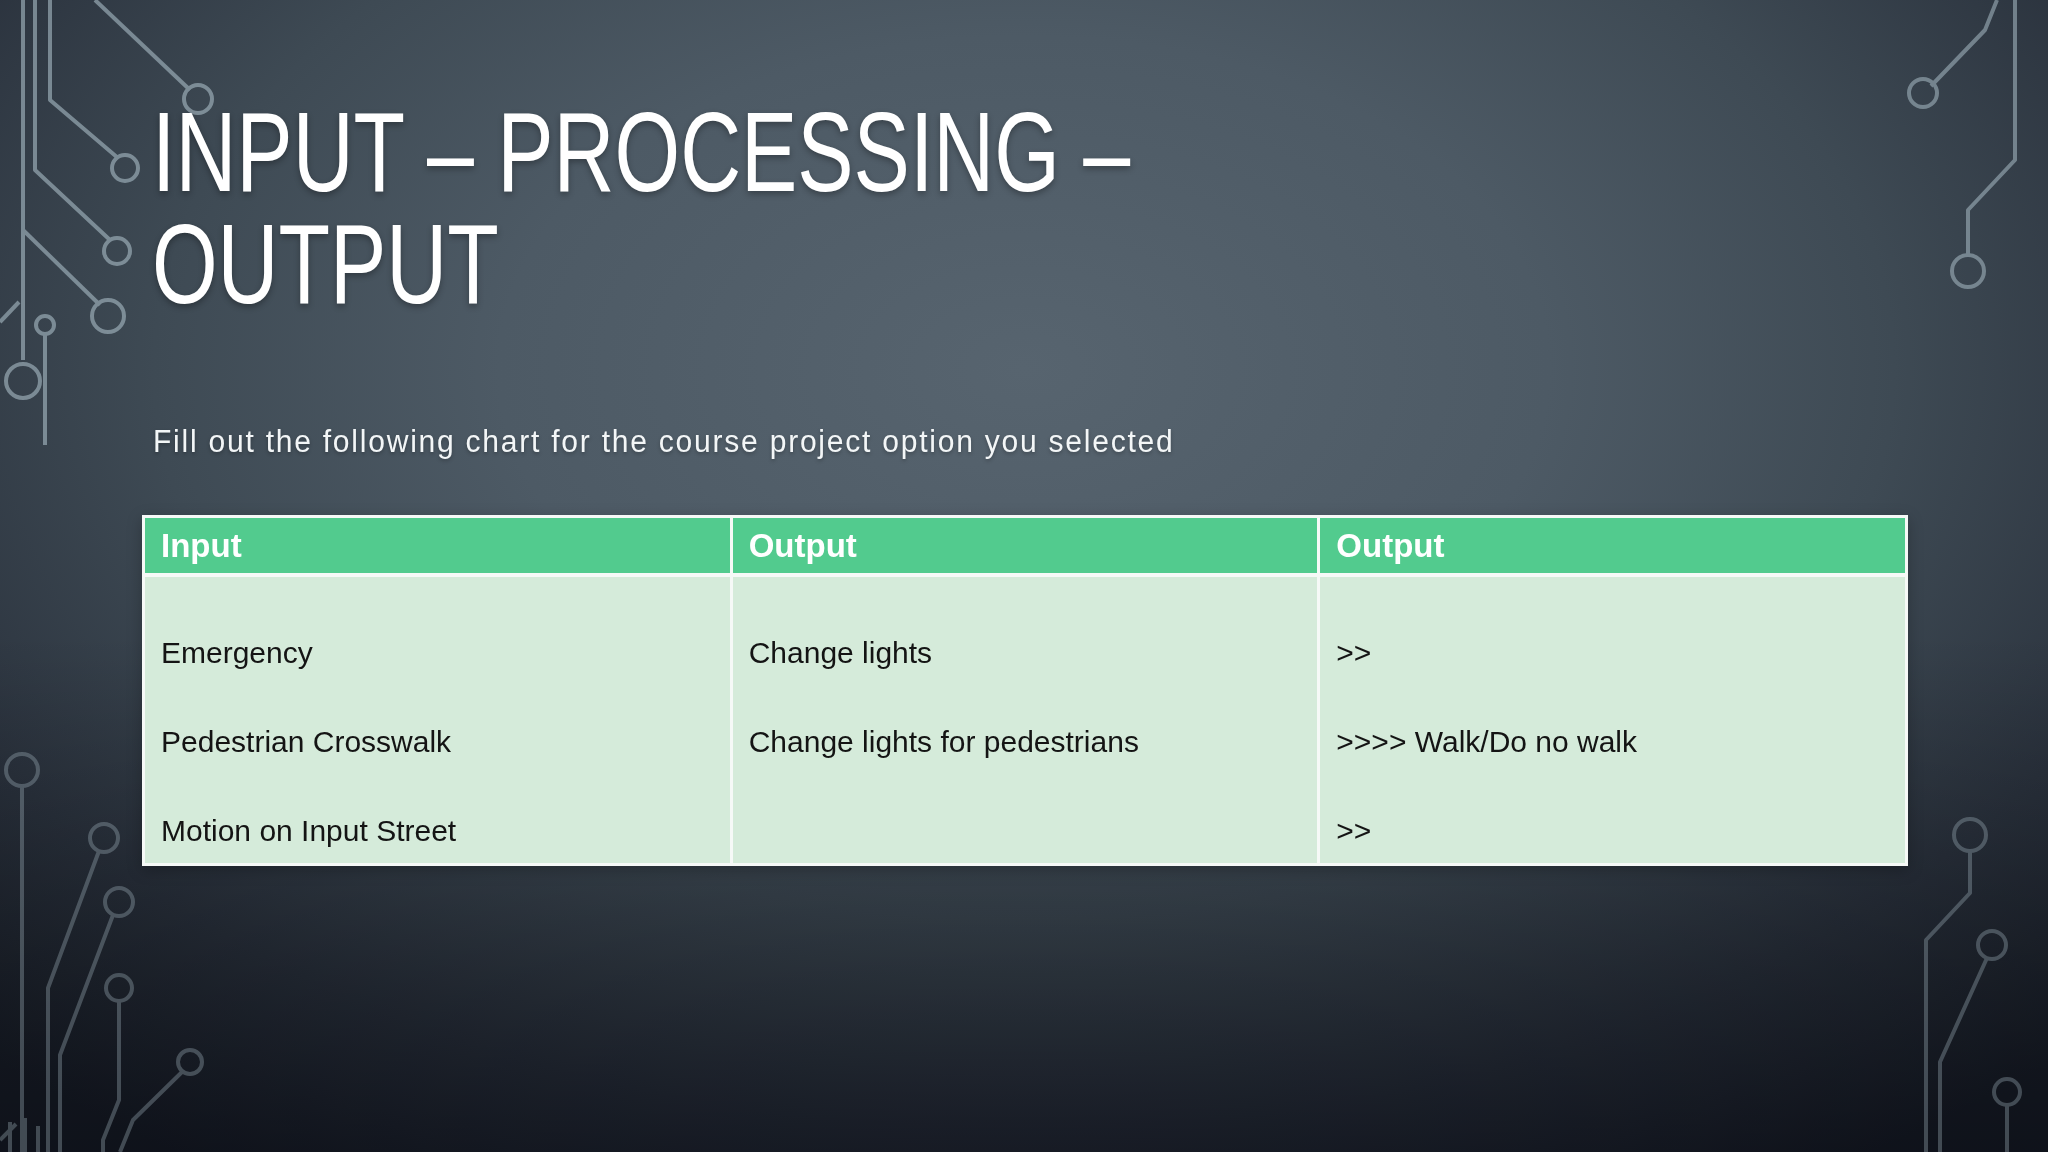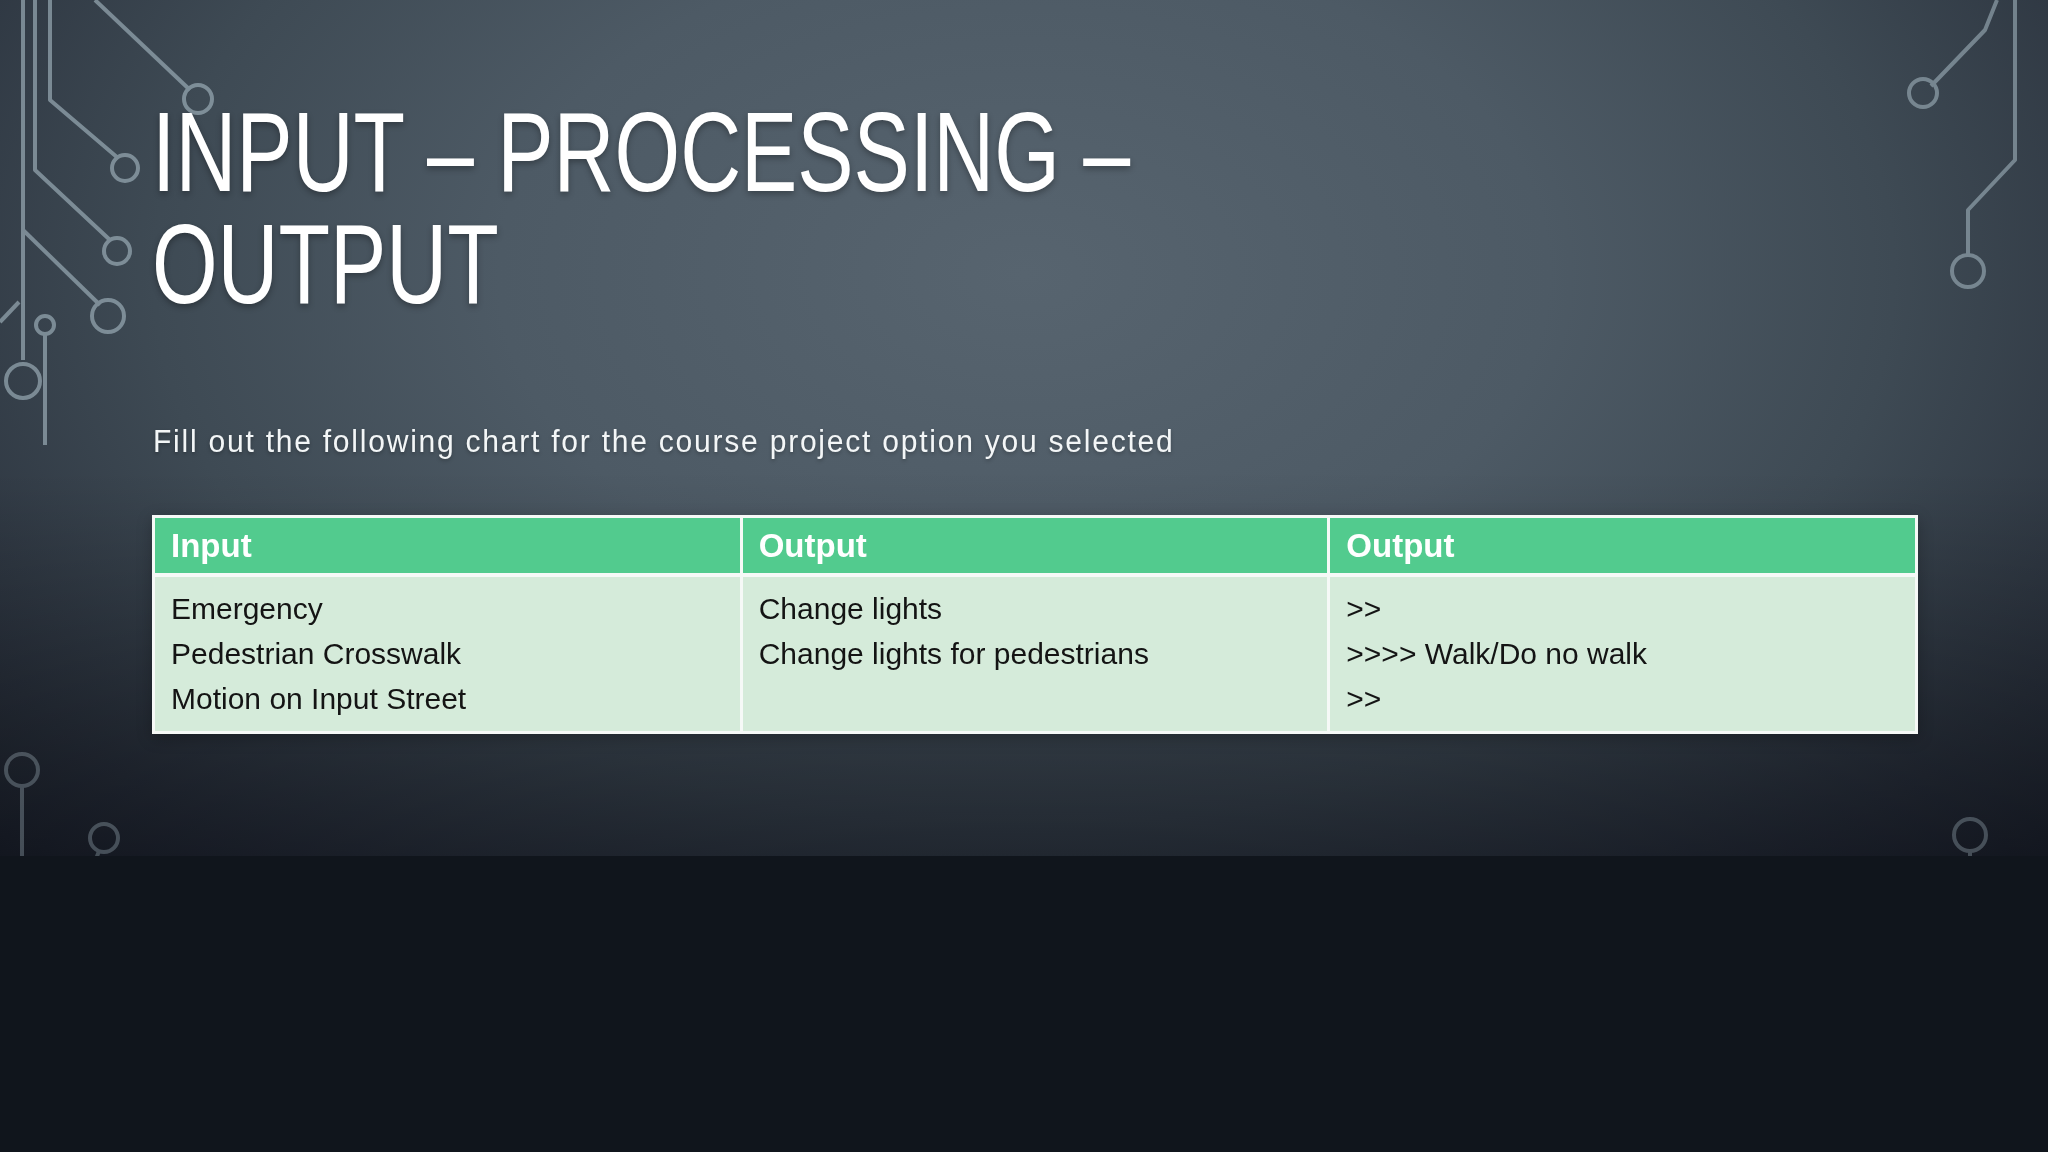--- a/index.html
+++ b/index.html
@@ -1,18 +1,18 @@
 <!DOCTYPE html>
 <html style="--header-bg: #52cb8e; --body-bg: #d5ebda; --trace: #a9bcc6; --title-text: #ffffff; --body-text: #141414;"><head>
 <meta charset="utf-8">
 <style>
   html,body { margin:0; padding:0; background:#10151c; }
   .slide {
     position:relative;
-    width:2048px; height:856px;
+    width:2048px; height:1152px;
     overflow:hidden;
     font-family:"Liberation Sans", sans-serif;
     background:
       linear-gradient(180deg, rgba(0,0,0,0) 55%, rgba(0,0,5,0.30) 85%, rgba(0,0,8,0.45) 100%),
       radial-gradient(ellipse 1500px 950px at 50% 32%,
         #57646f 0%, #4d5a65 35%, #3e4a54 58%, #2b333e 80%, #1b212a 100%);
   }
   .traces { position:absolute; inset:0; pointer-events:none; }
   .traces path, .traces circle { fill:none; stroke:var(--trace, #a9bcc6); stroke-width:4; stroke-linejoin:round; stroke-linecap:butt; }
   .g-tl { opacity:0.60; }
@@ -32,21 +32,21 @@
   .subtitle {
     position:absolute; left:153px; top:424px;
     color:#f3f6f7;
     font-size:31px; letter-spacing:1.8px; font-weight:400;
     transform:scaleX(0.97); transform-origin:left top;
     text-shadow:0 2px 4px rgba(0,0,0,0.25);
     white-space:nowrap;
   }
 
   .ptable {
-    position:absolute; left:152px; top:515px; width:1766px;
+    position:absolute; left:142px; top:515px; width:1766px;
     display:grid;
     grid-template-columns:1fr 1fr 1fr;
     grid-template-rows:55px auto;
     gap:4px 3px;
     padding:3px;
     background:#f6f9f7;
     box-sizing:border-box;
     box-shadow:0 4px 14px rgba(0,0,0,0.25);
   }
   .th {
@@ -57,21 +57,21 @@
     display:flex; align-items:center;
     padding-left:16px;
   }
   .td {
     background:var(--body-bg, #d5ebda);
     color:#141414;
     padding:9px 6px 10px 16px;
   }
   .td .line {
     font-size:30px; line-height:45px;
-    white-space:nowrap; overflow:hidden;
+    white-space:nowrap; overflow:hidden;margin-top:44px;
   }
 </style>
 </head>
 <body>
 
 <div class="slide">
 
   <svg class="traces" viewBox="0 0 2048 1152">
     <g class="g-tl">
       <path d="M23,0 V360"></path>

